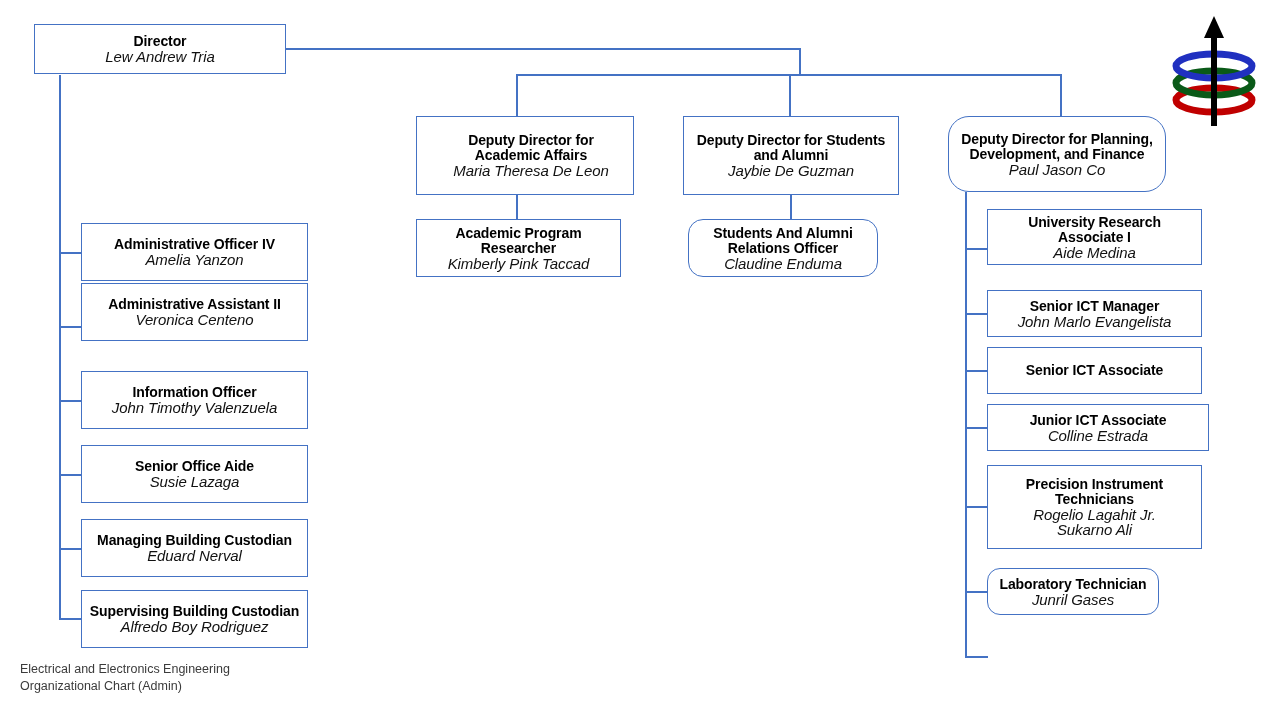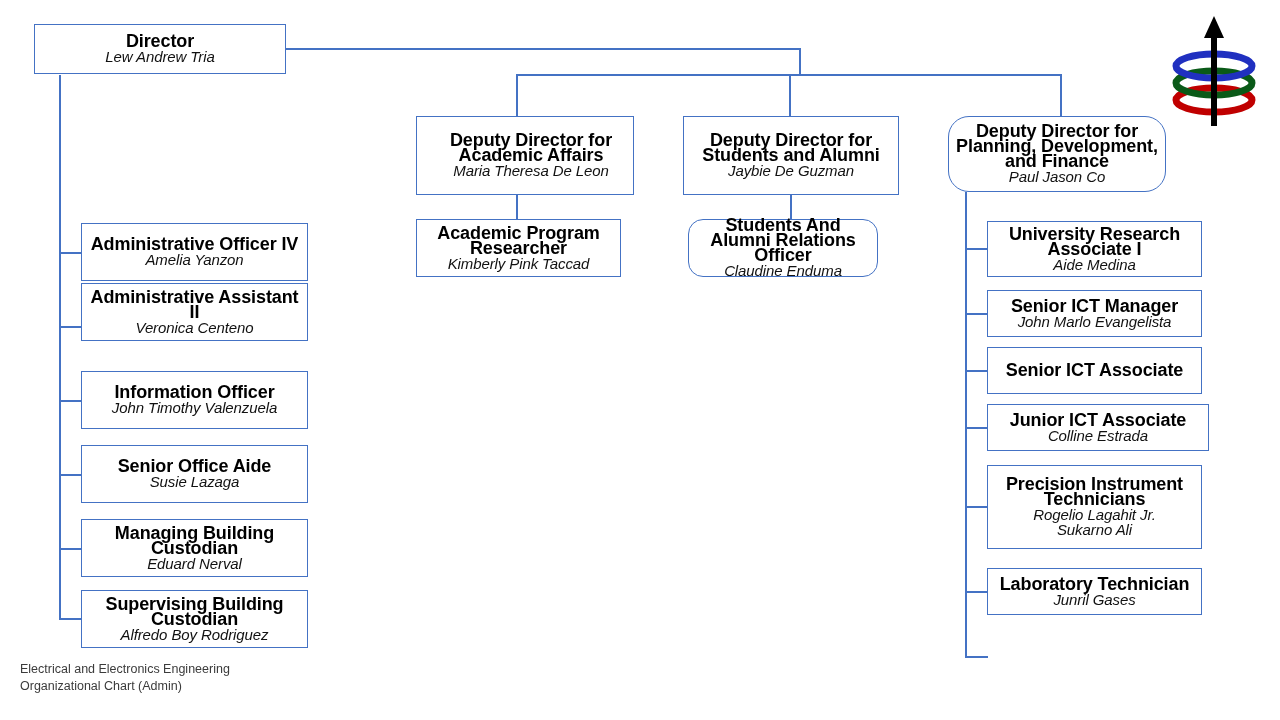--- a/index.html
+++ b/index.html
@@ -29,21 +29,21 @@
     display: flex;
     flex-direction: column;
     align-items: center;
     justify-content: center;
     text-align: center;
     padding: 2px 6px;
   }
   .node .title {
     font-weight: bold;
     color: #000000;
-    font-size: 18px;
+    font-size: 14px;
     line-height: 15px;
     letter-spacing: -0.1px;
   }
   .node .person {
     font-style: italic;
     color: #111111;
     font-size: 15px;
     line-height: 15px;
     letter-spacing: -0.1px;
   }
@@ -154,42 +154,42 @@
   </div>
   <div class="node" style="left:81px; top:519px; width:227px; height:58px;">
     <div class="title">Managing Building Custodian</div>
     <div class="person">Eduard Nerval</div>
   </div>
   <div class="node" style="left:81px; top:590px; width:227px; height:58px;">
     <div class="title">Supervising Building Custodian</div>
     <div class="person">Alfredo Boy Rodriguez</div>
   </div>
 
-  <div class="node" style="left:987px; top:221px; width:215px; height:56px;">
+  <div class="node" style="left:987px; top:209px; width:215px; height:56px;">
     <div class="title">University Research Associate I</div>
     <div class="person">Aide Medina</div>
   </div>
   <div class="node" style="left:987px; top:290px; width:215px; height:47px;">
     <div class="title">Senior ICT Manager</div>
     <div class="person">John Marlo Evangelista</div>
   </div>
   <div class="node" style="left:987px; top:347px; width:215px; height:47px;">
     <div class="title">Senior ICT Associate</div>
 
   </div>
   <div class="node" style="left:987px; top:404px; width:222px; height:47px;">
     <div class="title">Junior ICT Associate</div>
     <div class="person">Colline Estrada</div>
   </div>
   <div class="node" style="left:987px; top:465px; width:215px; height:84px;">
     <div class="title">Precision Instrument Technicians</div>
     <div class="person">Rogelio Lagahit Jr.</div>
     <div class="person">Sukarno Ali</div>
   </div>
-  <div class="node" style="left:987px; top:568px; width:215px; height:47px;">
+  <div class="node" style="left:987px; top:568px; width:172px; height:47px;border-radius:13px;">
     <div class="title">Laboratory Technician</div>
     <div class="person">Junril Gases</div>
   </div>
 
   <div id="caption"><span>Electrical and Electronics Engineering</span>
 <span>Organizational Chart (Admin)</span></div>
 
   <svg id="logo" viewBox="0 0 108 122">
 
     <ellipse cx="54" cy="92" rx="38" ry="12" fill="none" stroke="#C00000" stroke-width="7"></ellipse>

